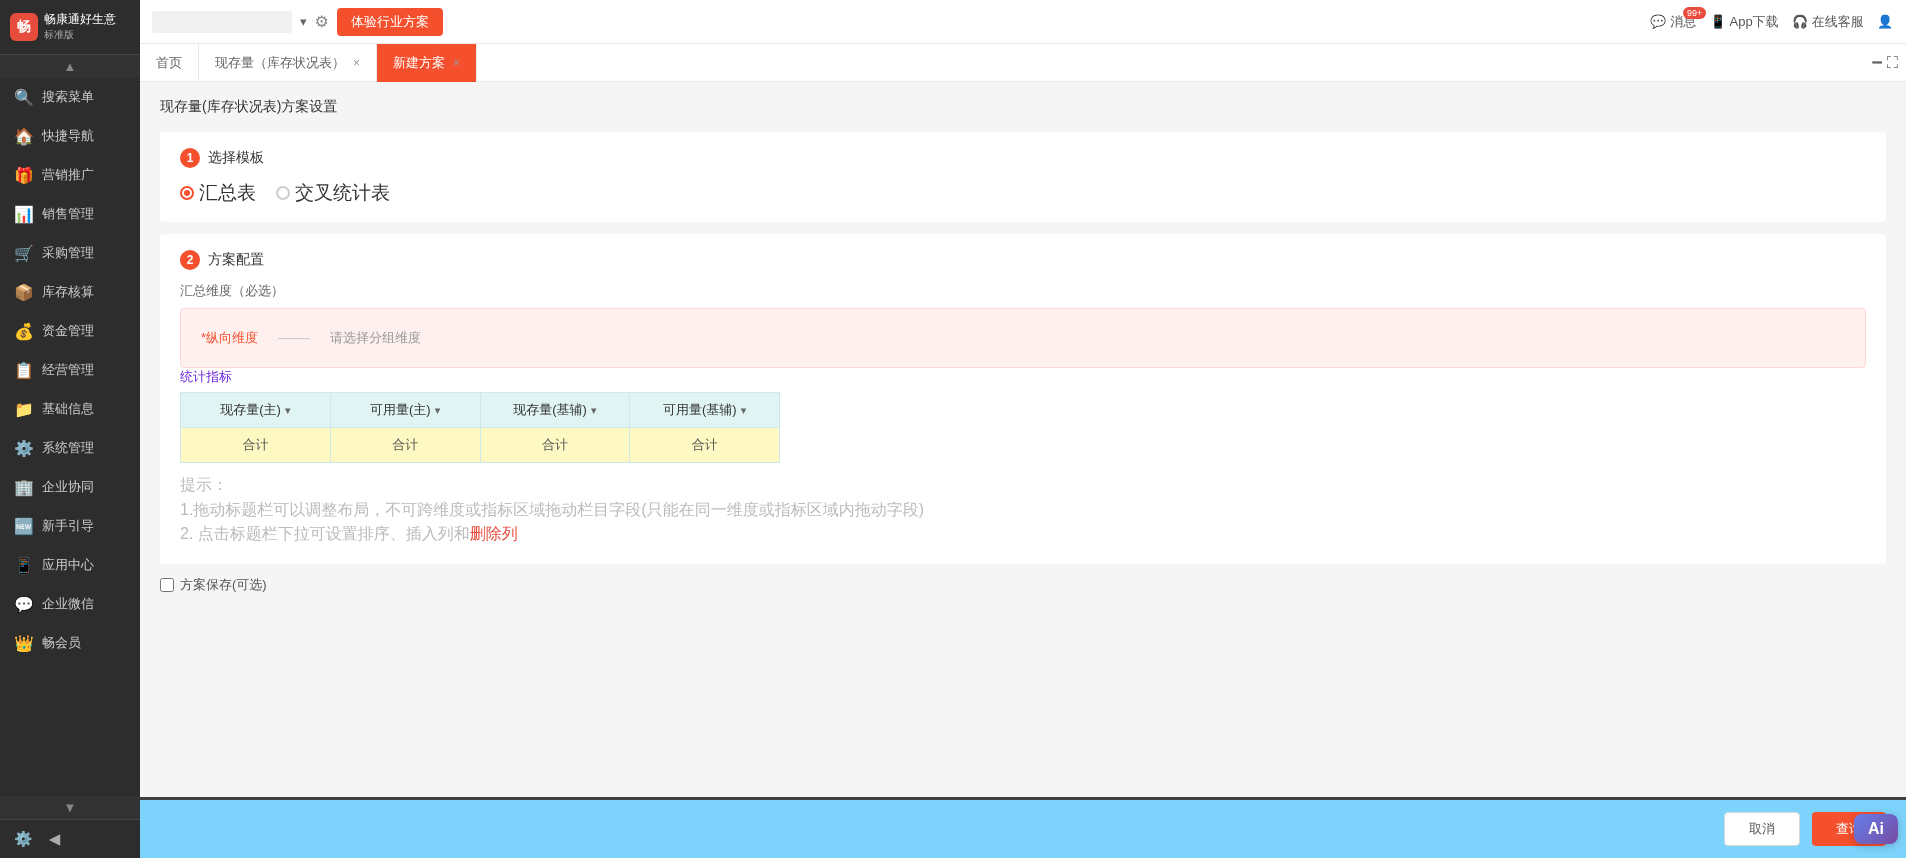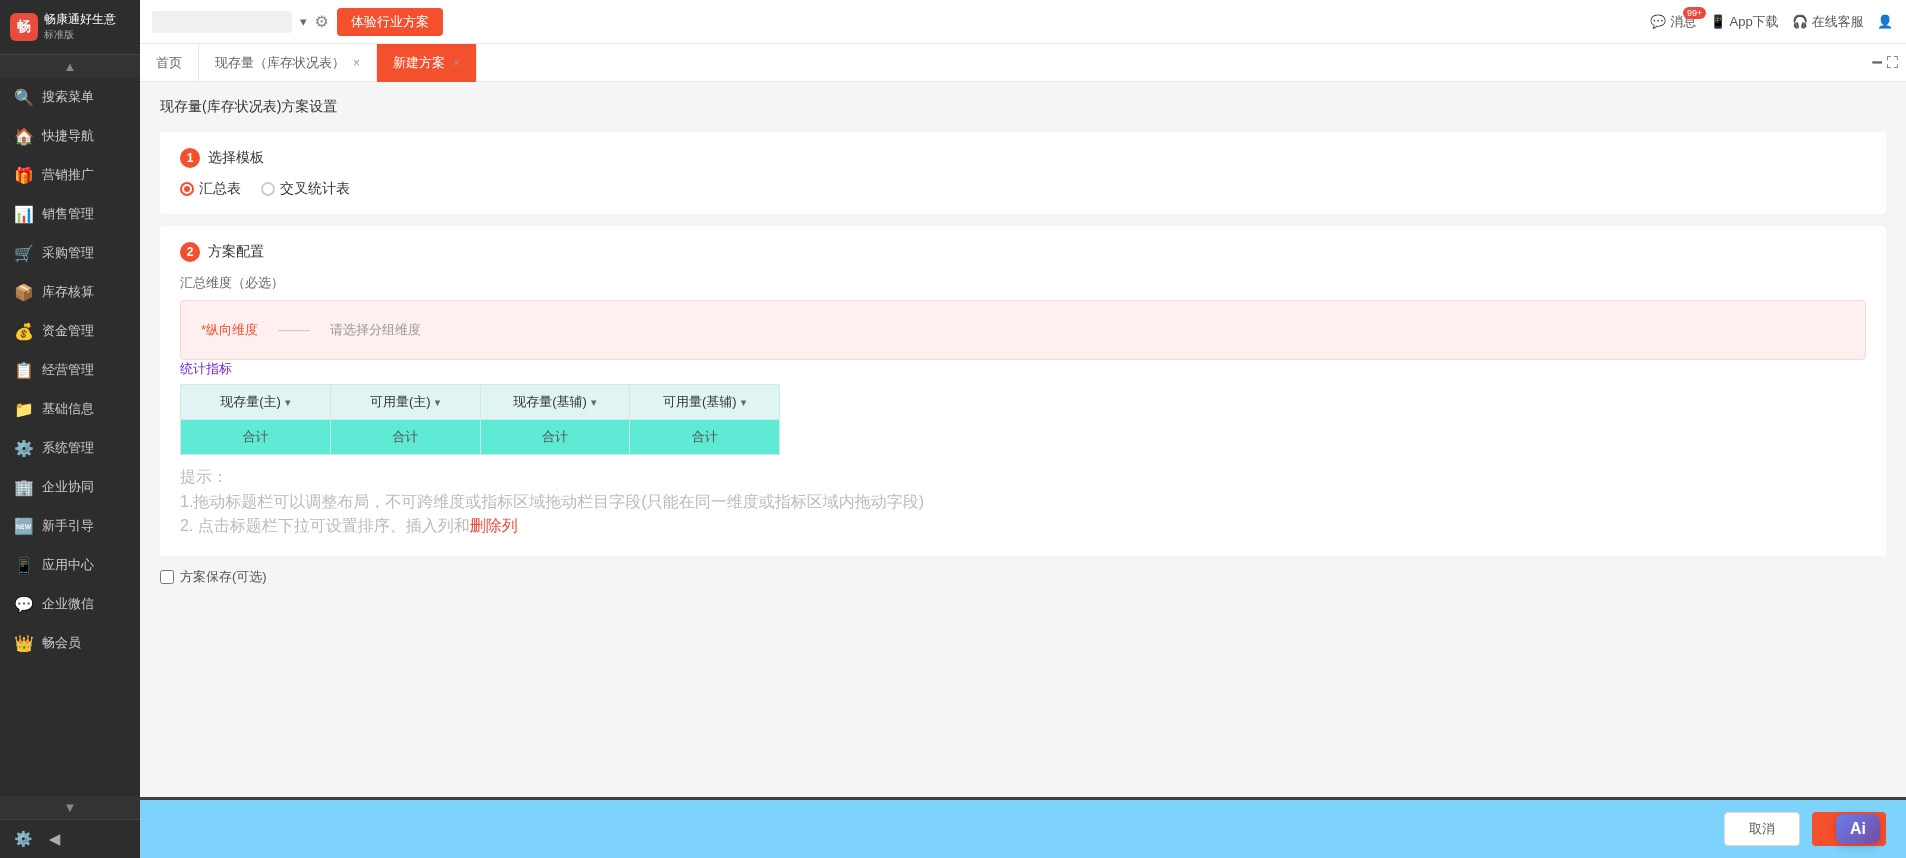--- a/index.html
+++ b/index.html
@@ -136,21 +136,21 @@
     .step-num {
       width: 20px; height: 20px; border-radius: 50%;
       background: #f5502d; color: #fff;
       display: flex; align-items: center; justify-content: center;
       font-size: 12px; font-weight: bold; flex-shrink: 0;
     }
     .step-title { font-size: 14px; color: #333; font-weight: 500; }
 
     
     .radio-group { display: flex; align-items: center; gap: 20px; }
-    .radio-item { display: flex; align-items: center; gap: 5px; cursor: pointer; font-size: 14px; color: #333; }
+    .radio-item { display: flex; align-items: center; gap: 5px; cursor: pointer; font-size: 19px; color: #333; }
     .radio-circle {
       width: 14px; height: 14px; border-radius: 50%;
       border: 2px solid #ccc;
       display: flex; align-items: center; justify-content: center;
     }
     .radio-circle.checked { border-color: #f5502d; }
     .radio-circle.checked::after {
       content: ''; width: 6px; height: 6px; border-radius: 50%; background: #f5502d;
     }
 
@@ -190,21 +190,21 @@
       text-align: center;
       min-width: 140px;
     }
     .stats-table th .th-inner { display: flex; align-items: center; justify-content: center; gap: 4px; }
     .stats-table td {
       border: 1px solid #d0e8e8;
       padding: 8px 16px;
       text-align: center;
       font-size: 13px;
       color: #555;
-      background: #5eead4;
+      background: #fef9c3;
     }
     .dropdown-arrow { color: #666; font-size: 11px; cursor: pointer; }
 
     
     .tips-section { margin-top: 12px; color: #bbb; font-size: 16px; }
     .tips-title { color: #bbb; margin-bottom: 4px; }
     .tips-item { margin-bottom: 3px; }
     .highlight-link { color: #e74c3c; }
 
     
@@ -225,21 +225,21 @@
       font-size: 13px; cursor: pointer; color: #555;
     }
     .btn-query {
       background: #f5502d; border: none;
       border-radius: 4px; padding: 7px 24px;
       font-size: 13px; cursor: pointer; color: #fff;
     }
 
     
     .ai-badge {
-      position: fixed; bottom: 14px; right: 26px;
+      position: fixed; bottom: 14px; right: 8px;
       background: linear-gradient(135deg, #667eea 0%, #764ba2 100%);
       color: #fff; border-radius: 8px;
       padding: 6px 14px; font-size: 16px; font-weight: bold;
       cursor: pointer; box-shadow: 0 2px 8px rgba(0,0,0,0.2);
       z-index: 100;
     }
   </style>
 </head>
 <body>
 

